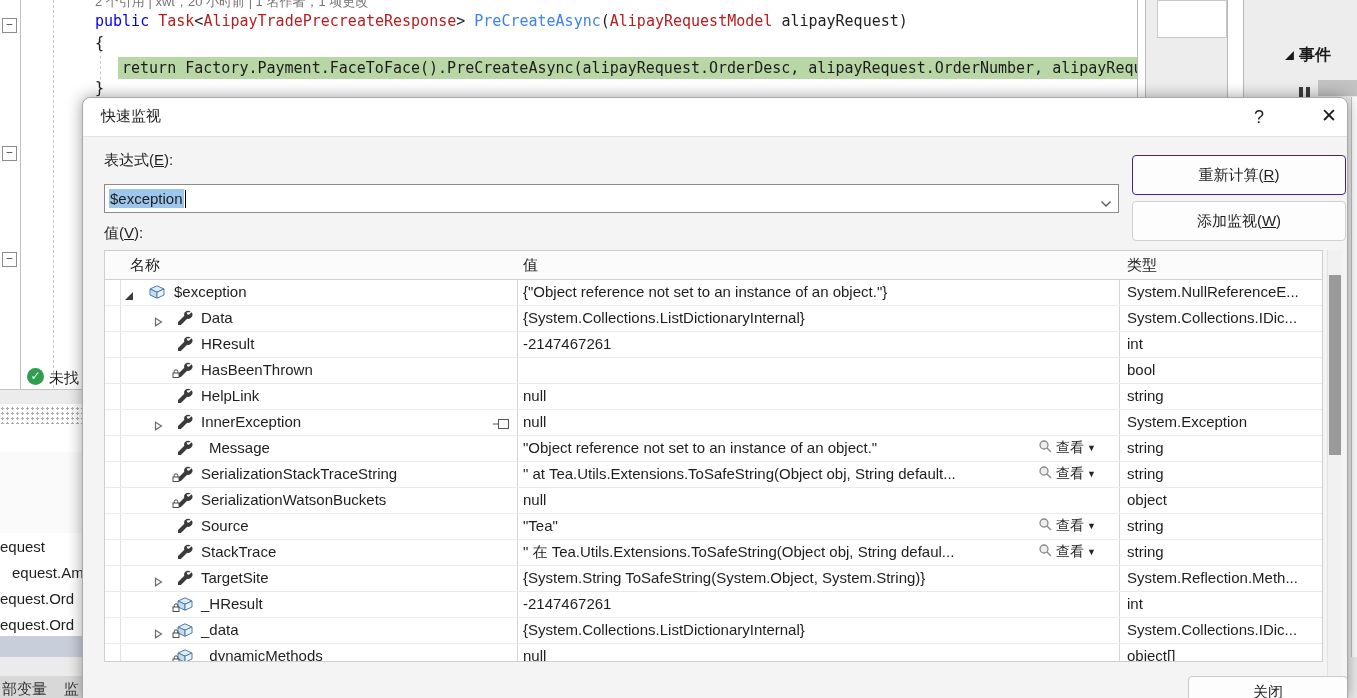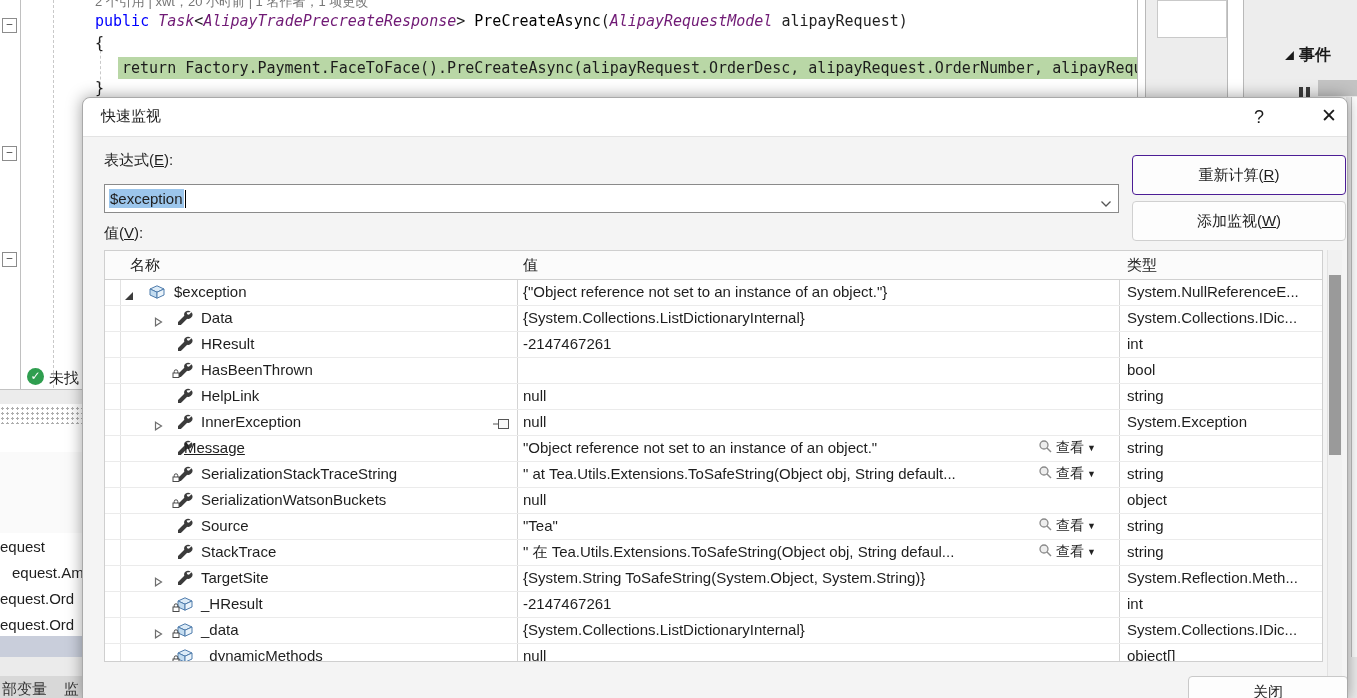--- a/index.html
+++ b/index.html
@@ -2,21 +2,21 @@
 <html><head>
 <meta charset="utf-8">
 <style>
   html,body{margin:0;padding:0;}
   #stage{position:relative;width:1357px;height:698px;background:#ffffff;overflow:hidden;
          font-family:"Liberation Sans","DejaVu Sans",sans-serif;color:#1e1e1e;}
   .abs{position:absolute;}
   
   .code{font-family:"DejaVu Sans Mono","Liberation Mono",monospace;font-size:15px;white-space:pre;}
   .codelens{font-size:13px;color:#767676;white-space:pre;}
-  .kw{color:#0000ff;} .cls{color:#701a75;font-style:italic;} .mth{color:#000000;} .pln{color:#1f1f1f;}
+  .kw{color:#0000ff;} .cls{color:#b91c1c;} .mth{color:#3b82f6;} .pln{color:#1f1f1f;}
   .margin-line{left:20px;top:0;width:1px;height:389px;background:#c0c0c0;}
   .guide{width:0;border-left:1px dashed #c9c9c9;}
   .fold-box{left:2px;width:13px;height:13px;background:#fff;border:1px solid #8c8c8c;
             font:11px "DejaVu Sans Mono",monospace;line-height:11px;text-align:center;color:#555;}
   .hl-line{left:118px;top:57px;width:1097px;height:22px;background:#b9d7a6;}
   .err-badge{left:1197px;top:58px;width:18px;height:18px;border-radius:50%;background:#d11a2a;
              color:#fff;font:bold 11px/18px "DejaVu Sans",sans-serif;text-align:center;}
   
   .rt-panel{left:1137px;top:0;width:220px;height:97px;background:#ededed;}
   .vstrip{background:#fff;border-left:1px solid #b9b9b9;border-right:1px solid #b9b9b9;}
@@ -219,21 +219,21 @@
                 <path d="M0 6h5" stroke="#555"></path>
                 <rect x="5.5" y="1.5" width="10" height="9" fill="#fafafa" stroke="#555"></rect>
               </svg></span>
             <div class="val">null</div>
             <div class="typ">System.Exception</div>
           </div>
           <div class="watch-row" style="top: 184px;">
             <span class="row-icon" style="left: 71px;"><svg width="17" height="17" viewBox="0 0 17 17">
                 <path d="M14.8 2.1a4 4 0 0 0-5.4-.3c-1.2 1-1.6 2.6-1.1 4L2 12.1V15h2.9l6.3-6.3c1.4.5 3 .1 4-1.1a4 4 0 0 0 .3-5.4l-2.6 2.6-1.7-.5-.5-1.7z" fill="#3b3b3b"></path>
               </svg></span>
-            <span class="nm" style="left: 79px; text-decoration: underline;">Message</span>
+            <span class="nm" style="left: 104px;">Message</span>
             <div class="val">"Object reference not set to an instance of an object."</div>
             <div class="view-btn">
               <span><svg width="15" height="15" viewBox="0 0 15 15">
                   <circle cx="6" cy="6" r="4" fill="#eee" stroke="#8a8a8a" stroke-width="1.3"></circle>
                   <path d="M9 9l4 4" stroke="#8a8a8a" stroke-width="1.5"></path>
                 </svg></span>
               <span>查看</span>
               <span class="dd">▼</span>
             </div>
             <div class="typ">string</div>

